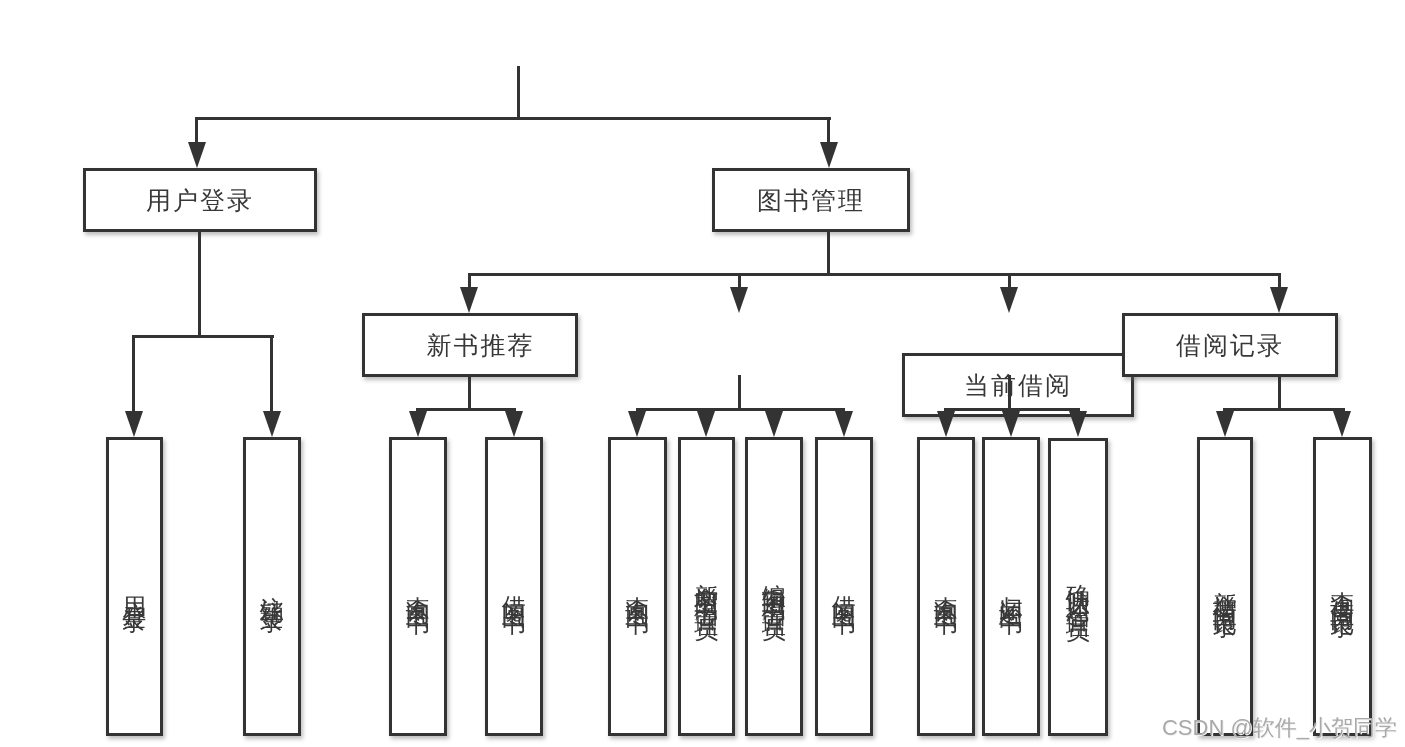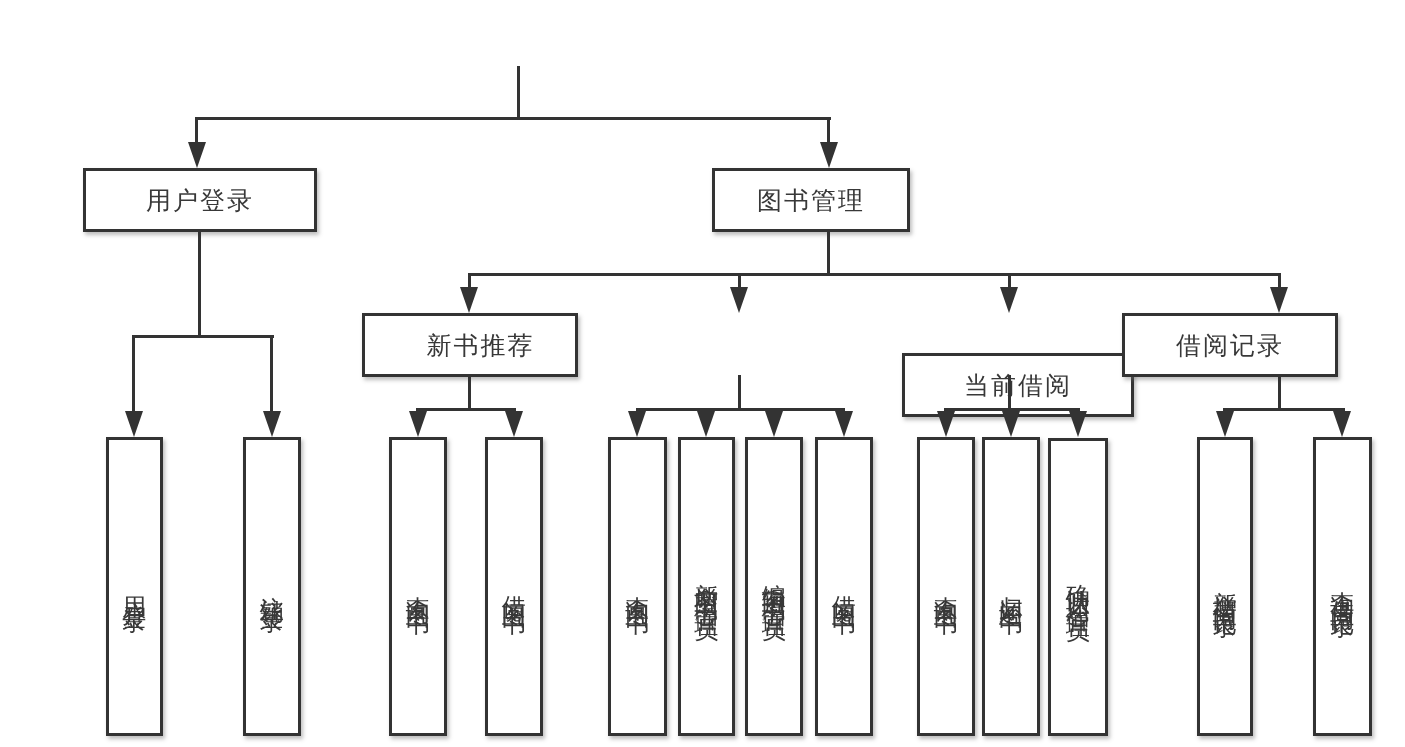--- a/index.html
+++ b/index.html
@@ -127,14 +127,15 @@
     <span>确认归还（管理员）</span>
   </div>
 
   <div class="box v" style="left:1197px;top:437px;width:56px;height:299px;">
     <span>新增借阅记录</span>
   </div>
   <div class="box v" style="left:1313px;top:437px;width:59px;height:299px;">
     <span>查询借阅记录</span>
   </div>
 
+  <div class="wm" style="right:8px;top:713px;">CSDN @软件_小贺同学</div>
 
 </div>
 
 </body></html>

